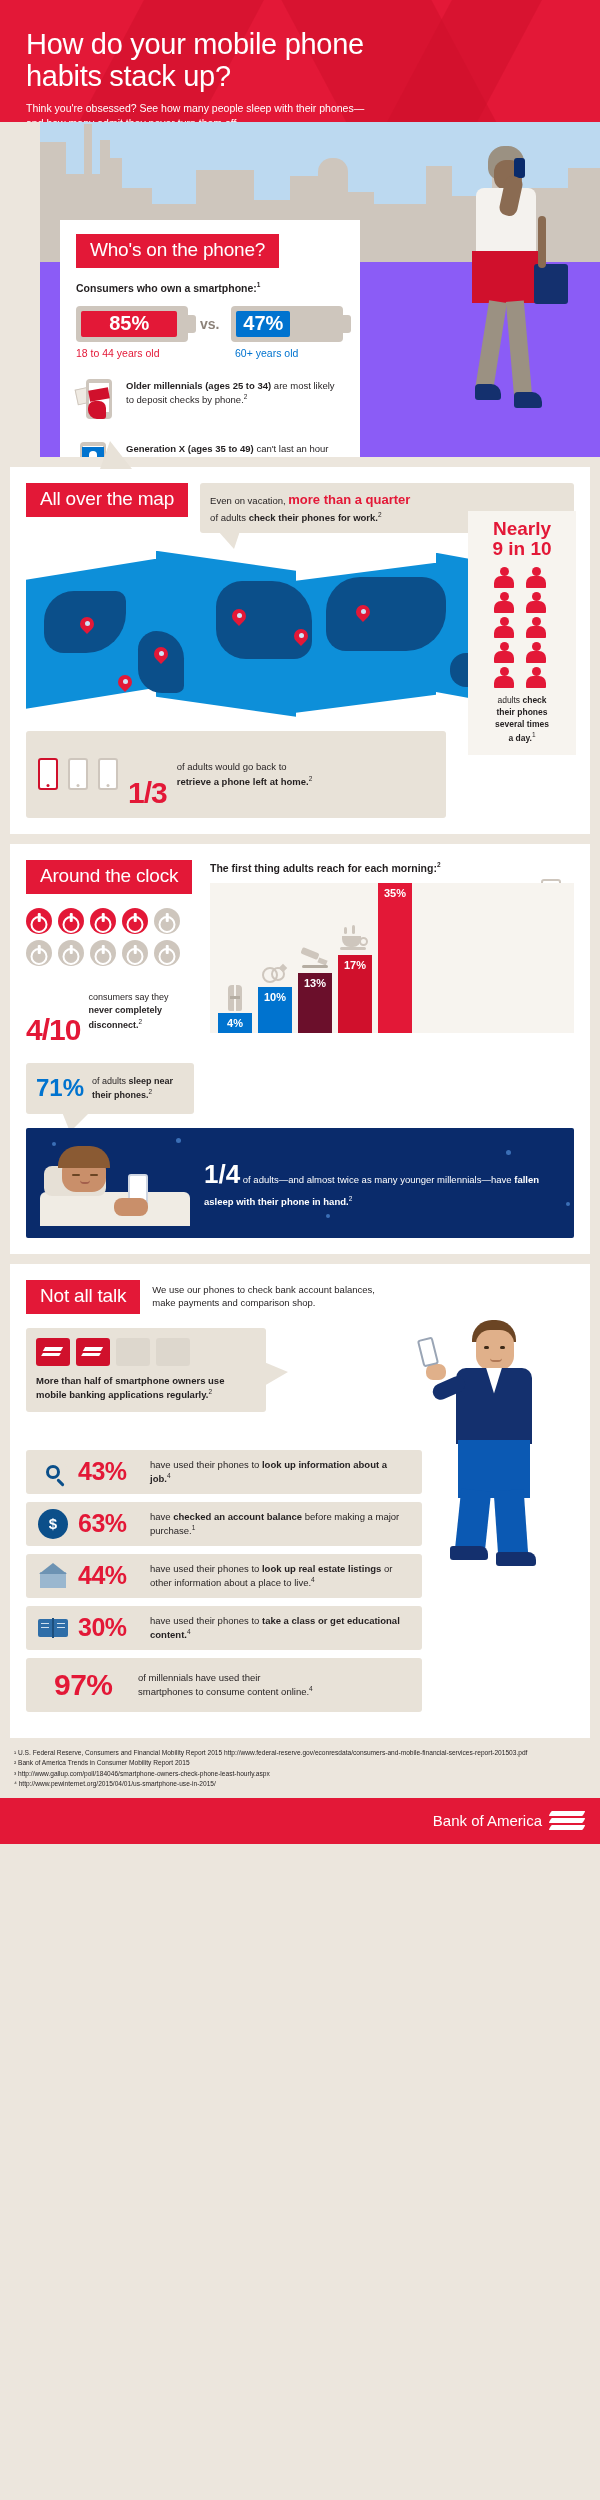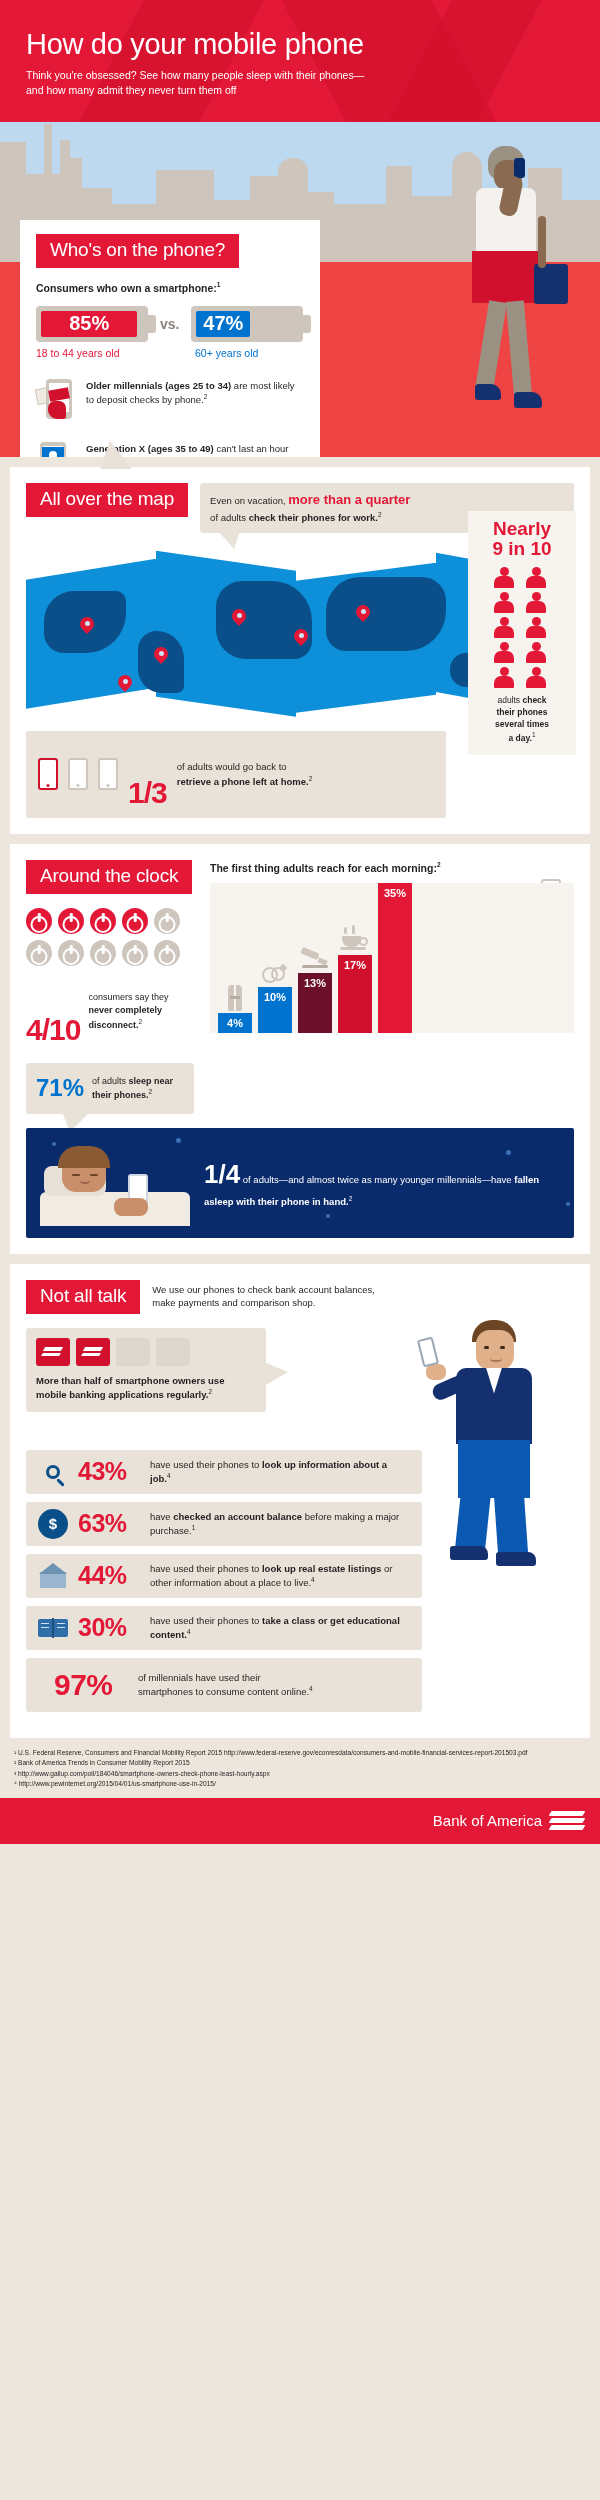--- a/index.html
+++ b/index.html
@@ -23,21 +23,21 @@
   .header h1 {
     position:relative; color:#fff; font-size:29px; font-weight:400;
     line-height:1.12; letter-spacing:-0.3px;
   }
   .header .sub {
     position:relative; color:#fff; font-size:10.5px; line-height:1.42;
     margin-top:8px; font-weight:400;
   }
 
   
-  .cityband { position:relative; height:335px; background:#ef4444; overflow:hidden; }
+  .cityband { position:relative; height:335px; background:#8b5cf6; overflow:hidden;margin-left:40px; }
   .sky { position:absolute; left:0; top:0; width:600px; height:140px; background:#bcd9f0; }
   .skyline { position:absolute; left:0; top:0; width:600px; height:140px; }
   .bldg { position:absolute; bottom:0; background:#cec6bd; }
 
   
   .card {
     position:relative; background:#fff; margin:0 10px; padding:0;
   }
   .sectionTitle {
     display:inline-block; background:#e31837; color:#fff;
@@ -144,20 +144,21 @@
 <body>
 
 <div class="page">
 
   <div class="header">
     <div class="chev" style="left:120px; top:-60px; width:120px; height:210px;"></div>
     <div class="chev" style="left:300px; top:-80px; width:150px; height:230px; transform:skewX(28deg);"></div>
     <div class="chev" style="left:420px; top:-40px; width:90px; height:200px;"></div>
     <h1>
       <span>How do your mobile phone</span><br>
+      <span>habits stack up?</span>
     </h1>
     <div class="sub">
       <span>Think you're obsessed? See how many people sleep with their phones—</span><br>
       <span>and how many admit they never turn them off</span>
     </div>
   </div>
 
   <div class="cityband">
     <div class="sky"></div>
     <div class="skyline">

